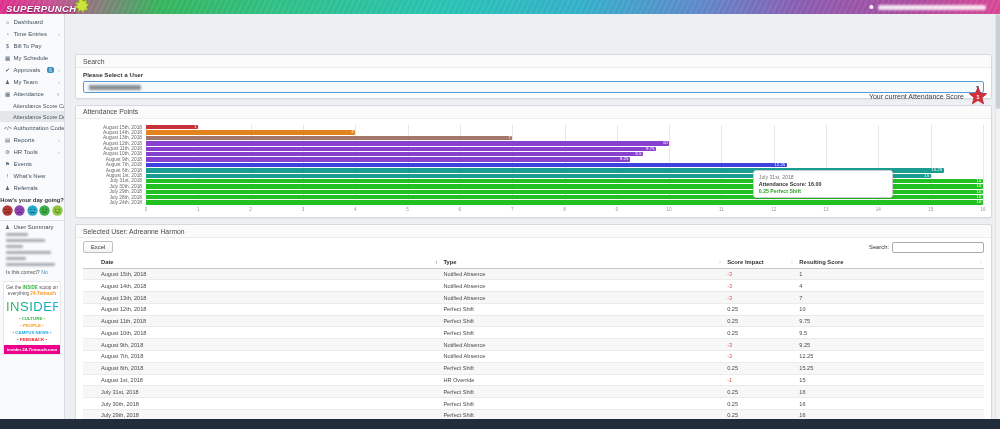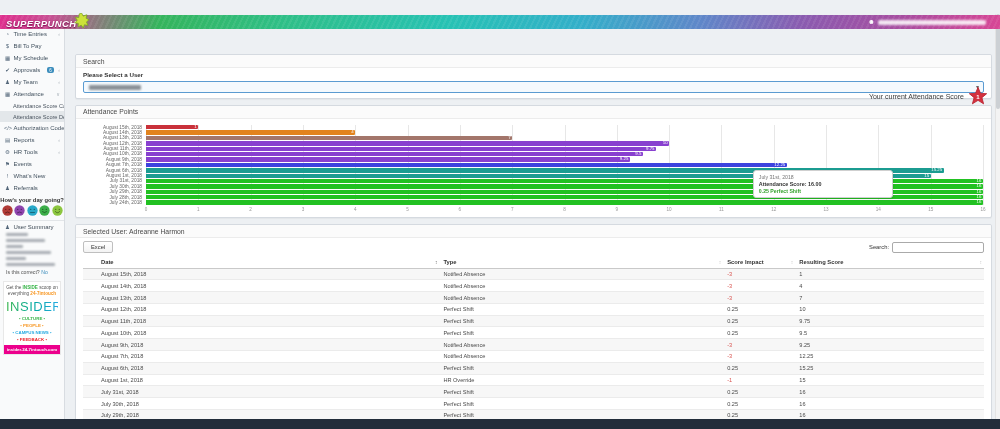--- a/index.html
+++ b/index.html
@@ -1,20 +1,20 @@
 <!DOCTYPE html>
 <html><head>
 <meta charset="utf-8">
 <style>
 *{margin:0;padding:0;box-sizing:border-box}
 html,body{width:1000px;height:429px}
 body{font-family:"Liberation Sans",sans-serif;background:#edf0f3;overflow:hidden;position:relative}
 
 
-.topbar{position:absolute;top:15px;left:0;right:0;height:14px;z-index:10;
+.topbar{position:absolute;top:0;left:0;right:0;height:14px;z-index:10;
  background:linear-gradient(100deg,#df2f8d 0%,#c84f93 5%,#35b45c 16%,#2fbf86 28%,#27c2b4 45%,#33afc9 58%,#5f87c9 70%,#8a5cb0 80%,#a74da0 90%,#d84695 100%)}
 .topbar::after{content:"";position:absolute;inset:0;background:repeating-linear-gradient(115deg,rgba(255,255,255,.07) 0 2px,transparent 2px 5px)}
 .logo{position:absolute;left:6px;top:0;height:17px;display:flex;align-items:center;z-index:12}
 .logo-text{font-size:9.5px;font-weight:bold;font-style:italic;color:#fff;letter-spacing:.4px;
  text-shadow:0 0 2px #9e1b67,0 1px 1px #7e1452}
 .logo-burst{margin-left:-3px;margin-top:-2px}
 .userchip{position:absolute;right:14px;top:3px;display:flex;align-items:center;gap:3px;z-index:12}
 .user-icon{color:#fff;font-size:7px;line-height:8px}
 .user-blur{width:108px;height:5px;background:rgba(255,255,255,.85);filter:blur(1px);border-radius:2px}
 

